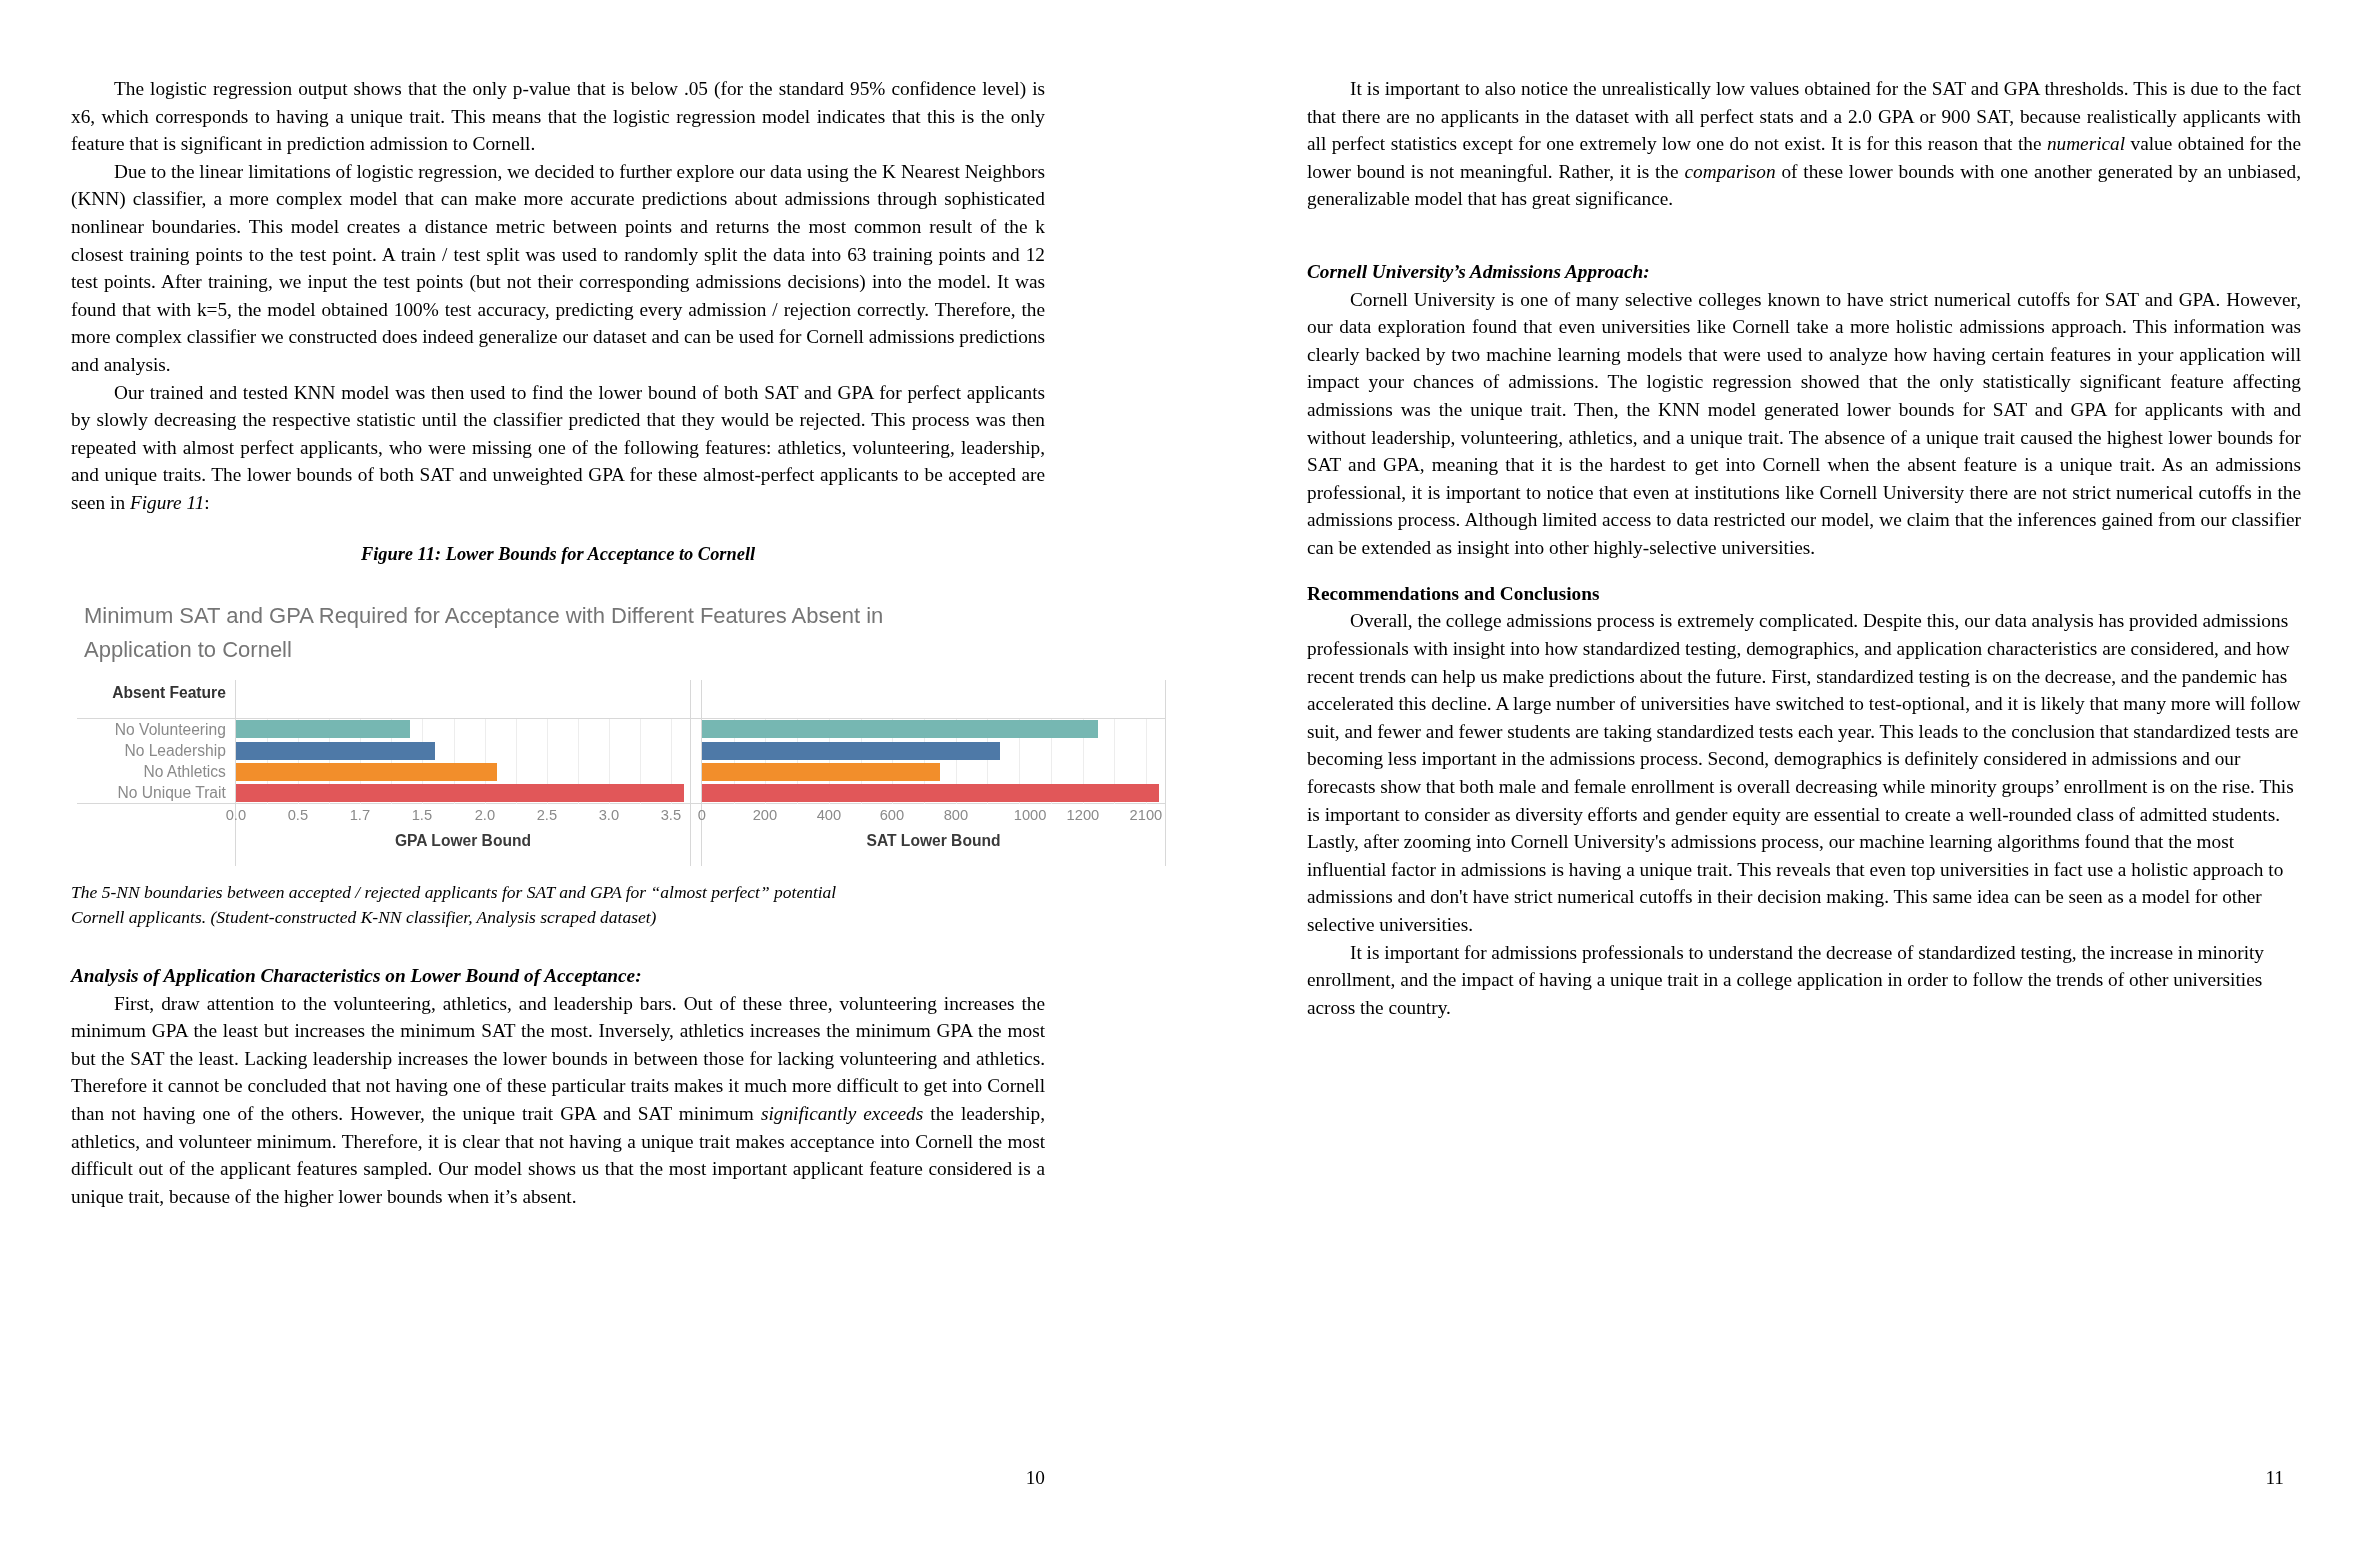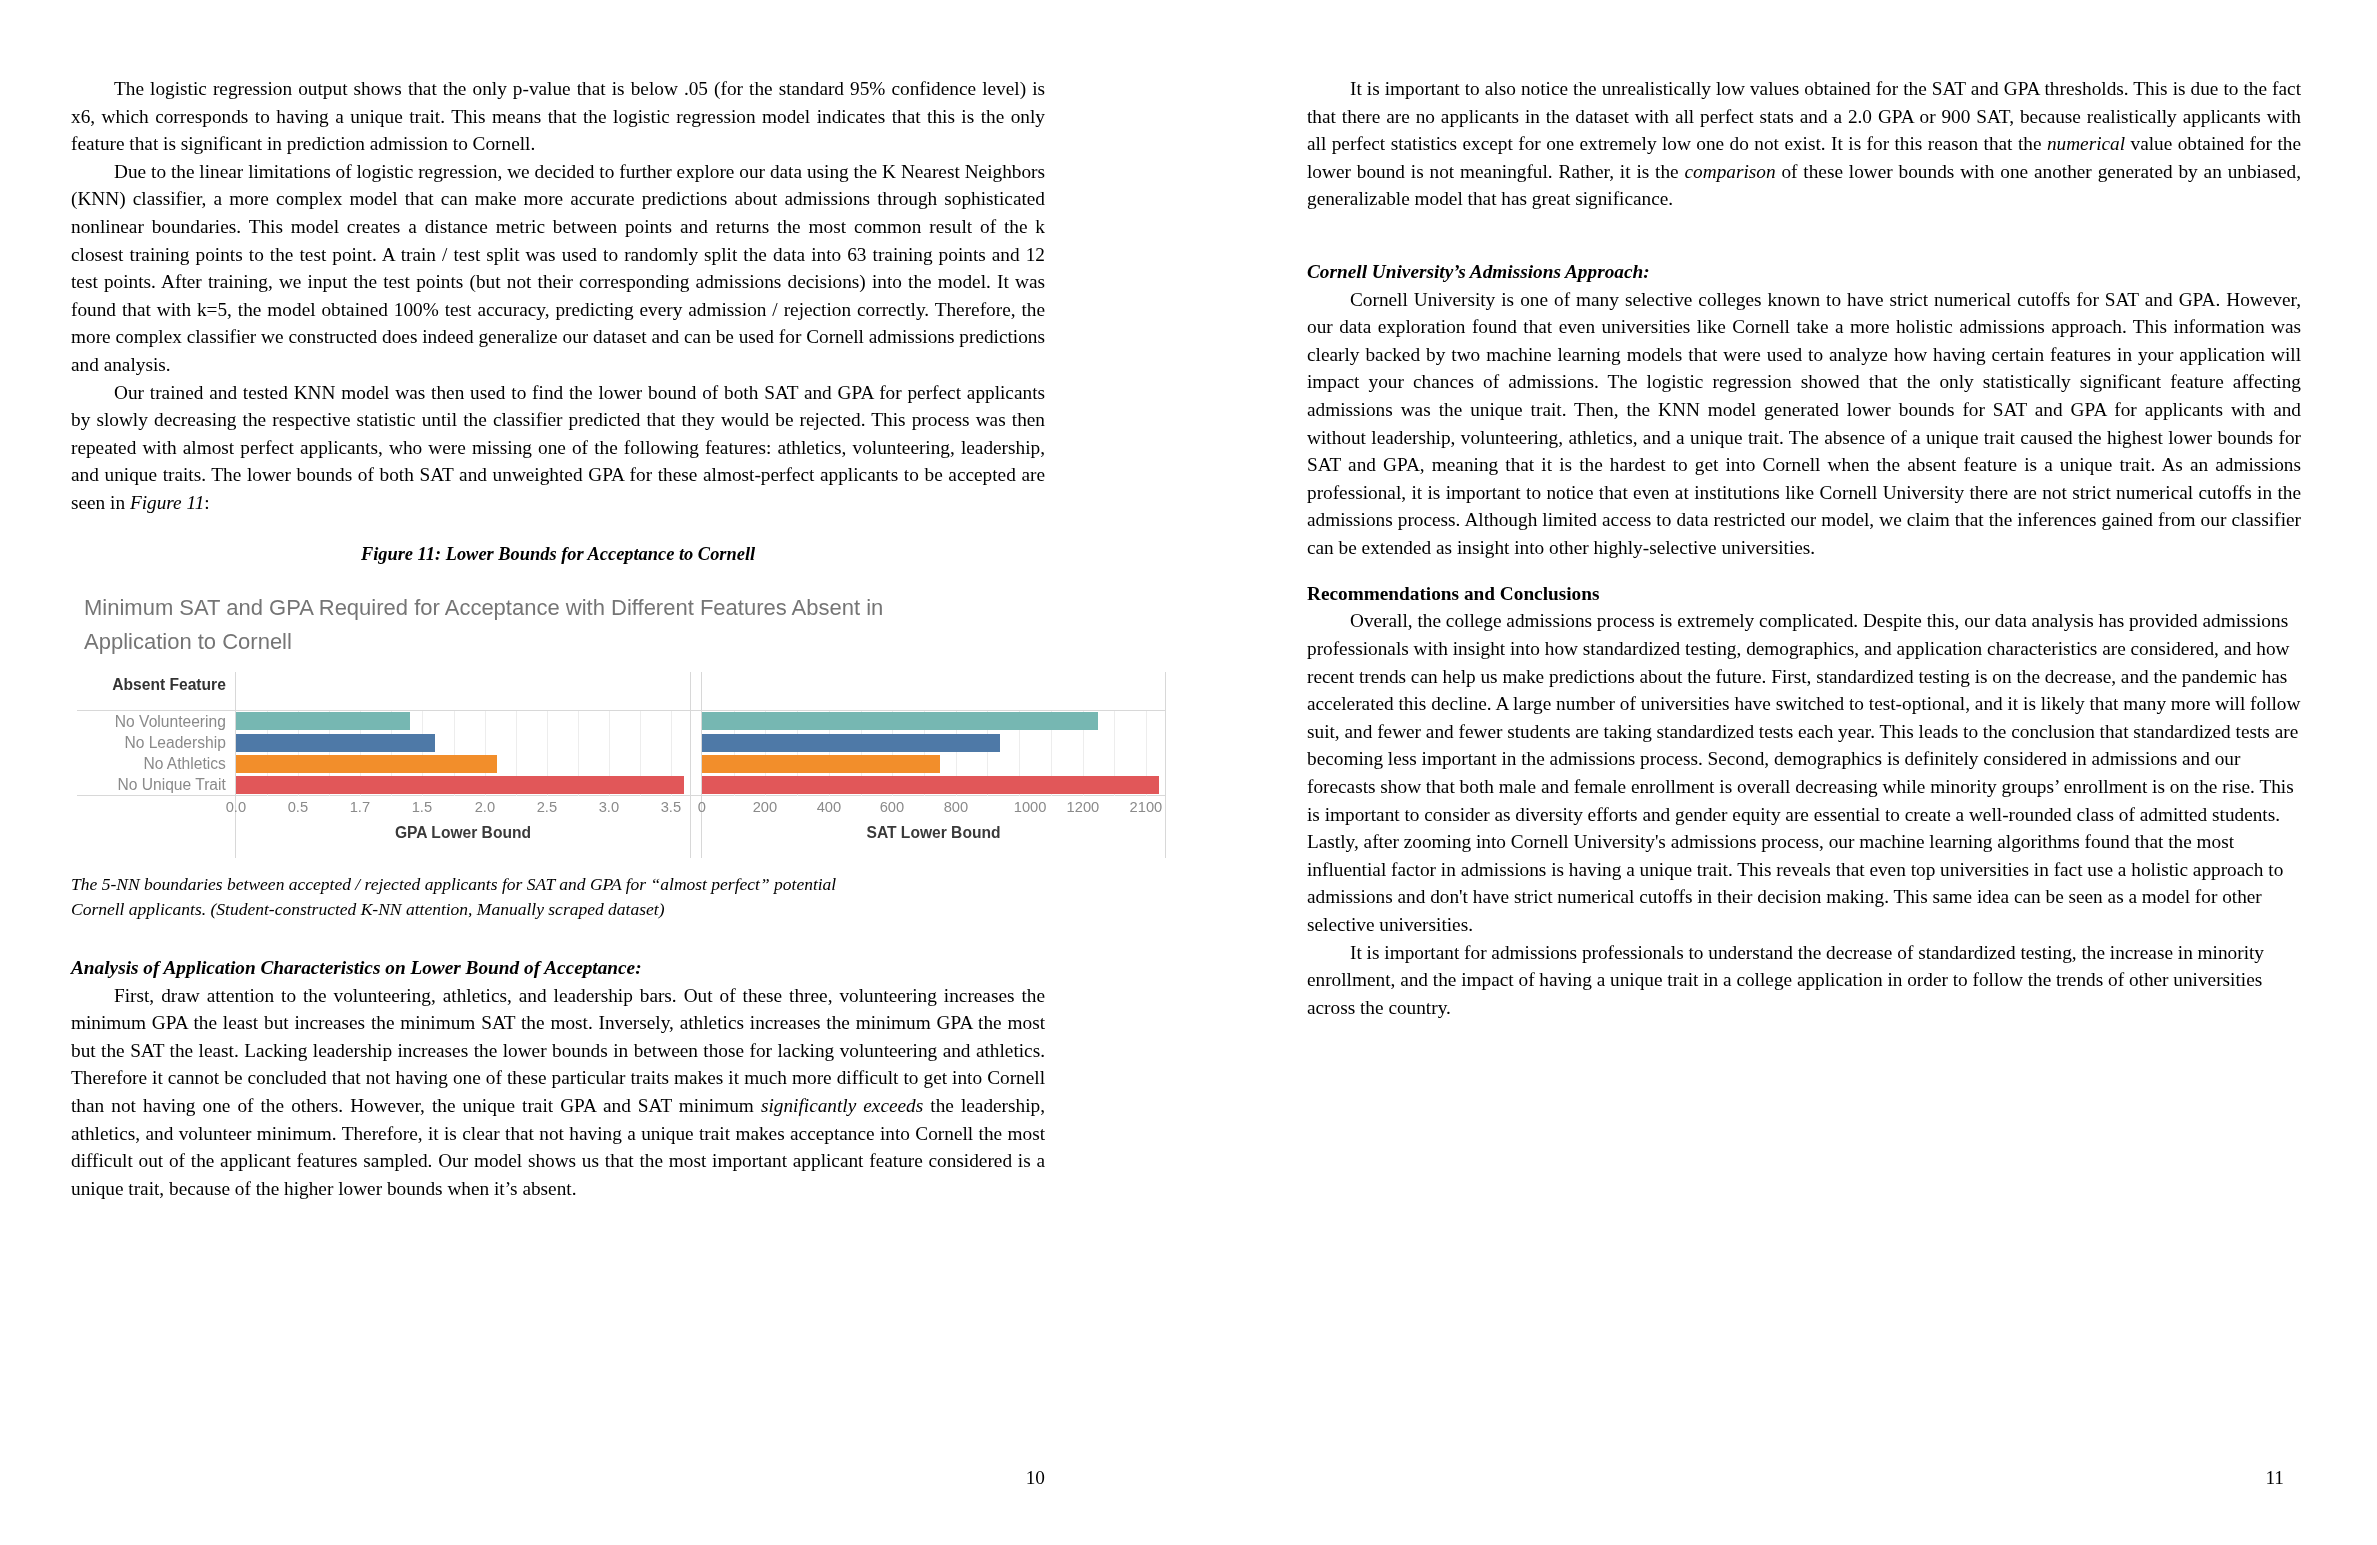--- a/index.html
+++ b/index.html
@@ -17,21 +17,21 @@
   .fig-note{font-size:17.5px;line-height:25px;font-style:italic;margin:13px 0 0 0;}
   .mt-cornell{margin-top:45px;}
   .mt-analysis{margin-top:32px;}
   .mt-rec{margin-top:18.4px;}
   .page-number{position:absolute;top:1467px;font-size:19.3px;text-align:right;
                font-family:"Liberation Serif", serif;}
   #page-number-left{left:71px;width:974px;}
   #page-number-right{left:1307px;width:977px;}
 
   
-  .chart{position:relative;width:1095px;height:268px;margin-top:23px;
+  .chart{position:relative;width:1095px;height:268px;margin-top:31px;
          font-family:"Liberation Sans", sans-serif;}
   .chart-title{position:absolute;left:13px;top:0;width:1011px;font-size:22px;line-height:34px;
                color:#757575;font-weight:400;}
   .chart-hline{position:absolute;left:5.5px;width:1088px;height:0;border-top:0.9px solid #d8d8d8;}
   .chart-label-col{position:absolute;left:0;top:81px;width:164px;}
   .chart-row-header{position:absolute;top:3.7px;right:9.2px;font-size:15.6px;font-weight:bold;color:#333;}
   .chart-row-label{position:absolute;right:9.2px;height:21px;line-height:21px;font-size:15.6px;color:#8a8a8a;white-space:nowrap;}
   .chart-panel{position:absolute;top:81px;height:186px;border-left:0.9px solid #d8d8d8;
                border-right:0.9px solid #d8d8d8;box-sizing:content-box;}
   .gridline{position:absolute;top:39px;height:85px;width:0;border-left:0.9px solid #ededed;}
@@ -123,21 +123,21 @@
           <div class="tick-label" style="left: 254px;">800</div>
           <div class="tick-label" style="left: 317px; text-align: right;">1000</div>
           <div class="tick-label" style="left: 381px;">1200</div>
           <div class="tick-label" style="left: 444px;">2100</div>
           <div class="axis-title">SAT Lower Bound</div>
         </div>
       </div>
 
     <div class="fig-note">
         <div>The 5-NN boundaries between accepted / rejected applicants for SAT and GPA for “almost perfect” potential</div>
-        <div>Cornell applicants. (Student-constructed K-NN attention, Manually scraped dataset)</div>
+        <div>Cornell applicants. (Student-constructed K-NN classifier, Analysis scraped dataset)</div>
       </div>
 
     <h3 class="sec-heading italic mt-analysis">Analysis of Application Characteristics on Lower Bound of Acceptance:</h3>
     <p class="para"><span>First, draw attention to the volunteering, athletics, and leadership bars. Out of these three, volunteering increases the minimum GPA the least but increases the minimum SAT the most. Inversely, athletics increases the minimum GPA the most but the SAT the least. Lacking leadership increases the lower bounds in between those for lacking volunteering and athletics. Therefore it cannot be concluded that not having one of these particular traits makes it much more difficult to get into Cornell than not having one of the others. However, the unique trait GPA and SAT minimum </span><i>significantly exceeds</i><span> the leadership, athletics, and volunteer minimum. Therefore, it is clear that not having a unique trait makes acceptance into Cornell the most difficult out of the applicant features sampled. Our model shows us that the most important applicant feature considered is a unique trait, because of the higher lower bounds when it’s absent.</span></p>
   </div>
 
   <div class="page" id="page-right">
     <p class="para"><span>It is important to also notice the unrealistically low values obtained for the SAT and GPA thresholds. This is due to the fact that there are no applicants in the dataset with all perfect stats and a 2.0 GPA or 900 SAT, because realistically applicants with all perfect statistics except for one extremely low one do not exist. It is for this reason that the </span><i>numerical</i><span> value obtained for the lower bound is not meaningful. Rather, it is the </span><i>comparison</i><span> of these lower bounds with one another generated by an unbiased, generalizable model that has great significance.</span></p>
 
     <h3 class="sec-heading italic mt-cornell">Cornell University’s Admissions Approach:</h3>

